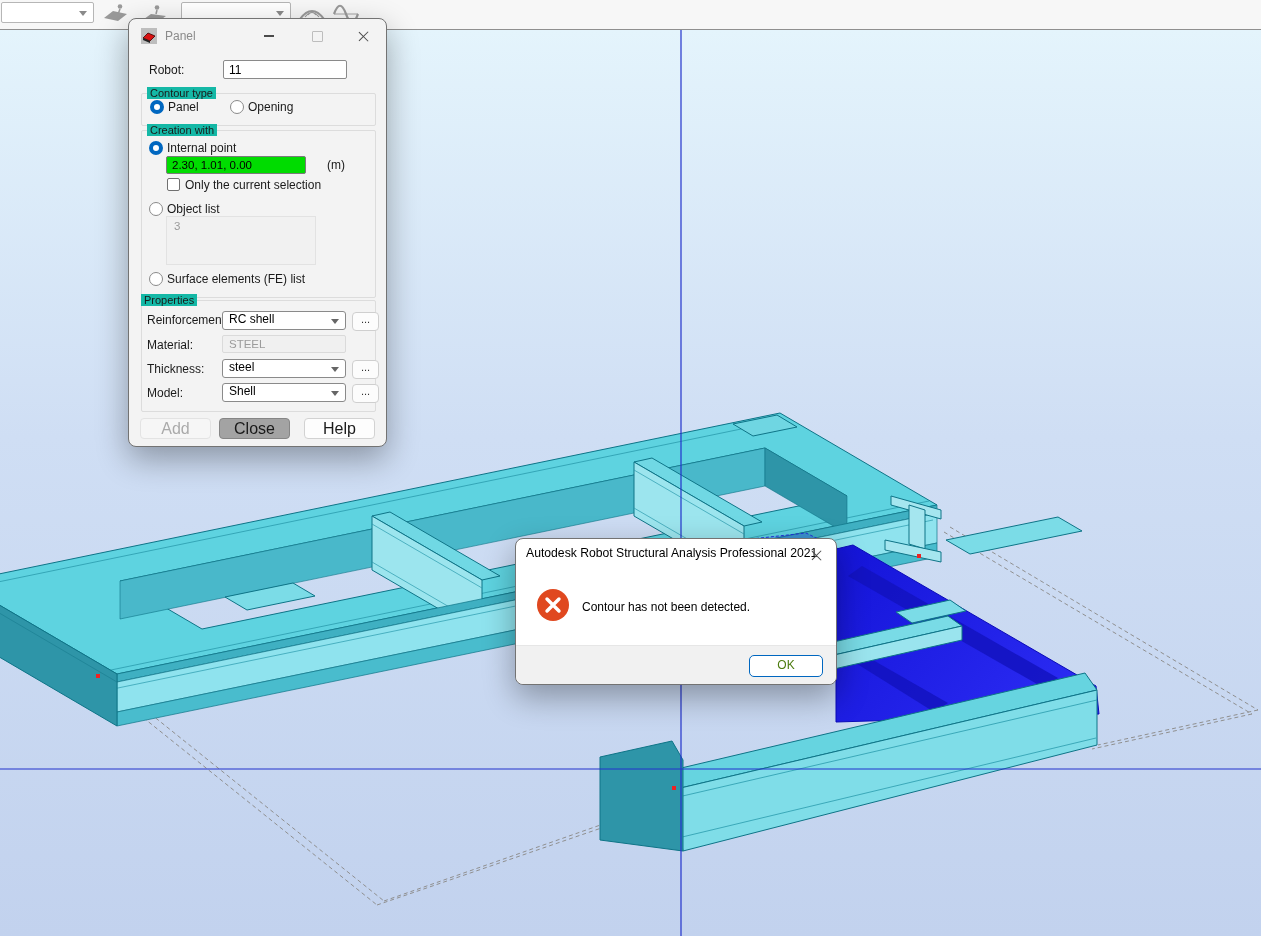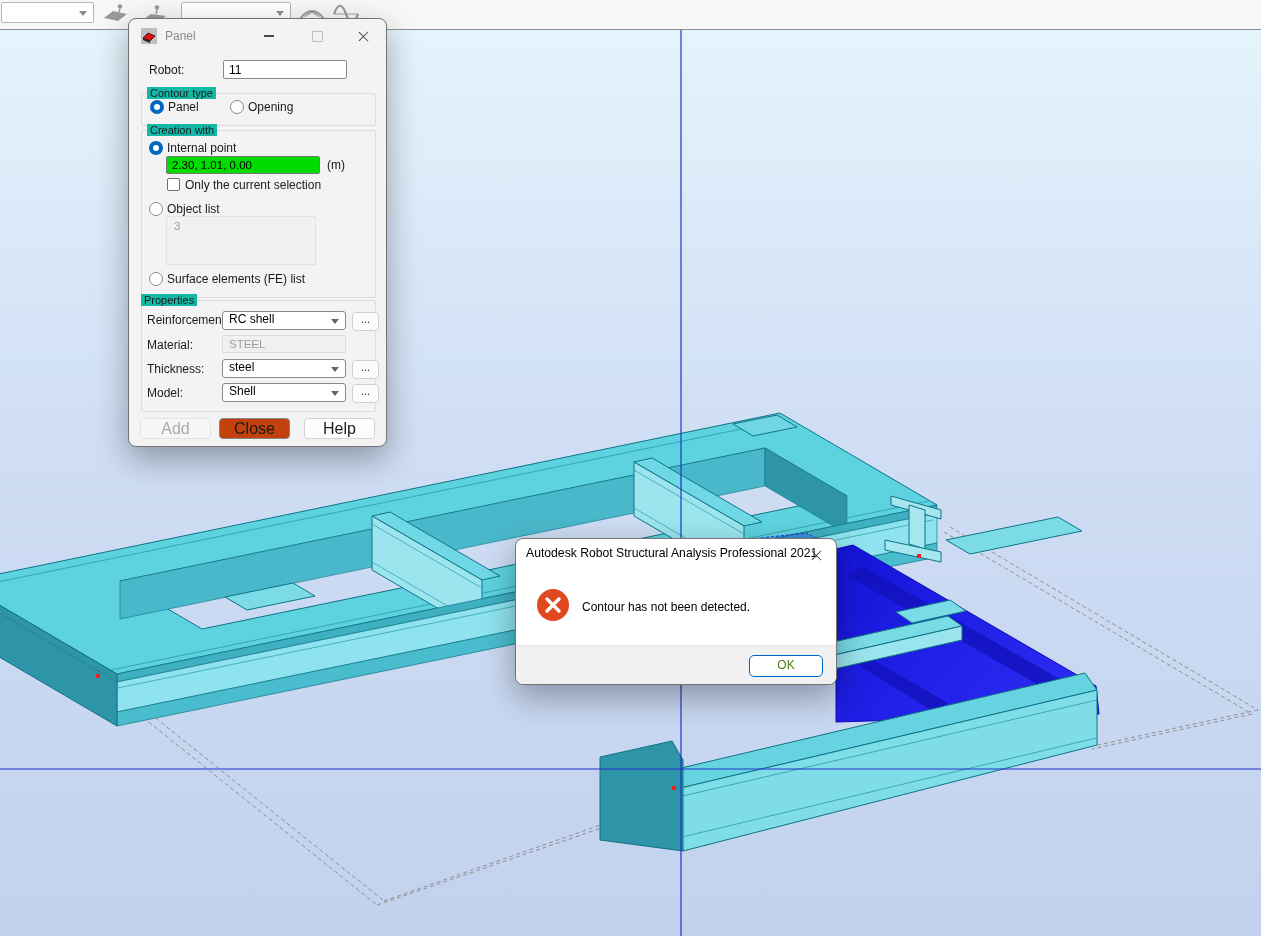--- a/index.html
+++ b/index.html
@@ -34,21 +34,21 @@
          border-radius:3px;box-sizing:border-box;padding:0 16px 0 6px;color:#000}
   .select::after{content:"";position:absolute;right:6px;top:7px;border-left:4px solid transparent;
          border-right:4px solid transparent;border-top:5px solid #666}
   .dots{position:absolute;width:25px;height:17px;border:1px solid #cfcfcf;background:#fcfcfc;
          border-radius:4px;font-size:11px;text-align:center;line-height:12px;color:#333}
   .grp{position:absolute;border:1px solid #dcdcdc;border-radius:2px}
   .grp-label{position:absolute;font-size:11px;background:#14b8a6;padding:0 3px;color:#1a1a1a;
          white-space:nowrap}
   .btn{position:absolute;width:71px;height:21px;background:#fdfdfd;border:1px solid #d2d2d2;
        border-radius:4px;font-size:16px;text-align:center;line-height:19px;color:#1a1a1a;box-sizing:border-box}
-  .btn.default{border-color:#868686;background:#c2410c}
+  .btn.default{border-color:#868686;background:#a3a3a3}
   .btn.disabled{color:#aaa;background:#f6f6f6;border-color:#e3e3e3}
   .objlist{position:absolute;background:#f1f1f1;border:1px solid #e2e2e2;font-size:11.5px;
        color:#9a9a9a;padding:3px 7px;box-sizing:border-box}
 
   
   #panel-dialog{left:128px;top:18px;width:257px;height:427px;z-index:20}
   .ptitle{position:absolute;left:0;top:0;right:0;height:34px}
   .ptitle-ico{position:absolute;left:12px;top:9px;width:16px;height:16px}
   .ptitle-txt{position:absolute;left:36px;top:10px;font-size:12px;color:#8b8b8b}
   .cap-btn{position:absolute;top:7px;width:26px;height:20px;display:flex;align-items:center;justify-content:center}
@@ -226,21 +226,21 @@
   <span class="grp-label" style="left:18px;top:68px">Contour type</span>
   <span class="radio sel" style="left:21px;top:81px"></span>
   <span class="lbl" style="left:39px;top:81px">Panel</span>
   <span class="radio" style="left:101px;top:81px"></span>
   <span class="lbl" style="left:119px;top:81px">Opening</span>
 
   <div class="grp" style="left:12px;top:111px;width:233px;height:166px"></div>
   <span class="grp-label" style="left:18px;top:105px">Creation with</span>
   <span class="radio sel" style="left:20px;top:122px"></span>
   <span class="lbl" style="left:38px;top:122px">Internal point</span>
-  <input class="input green-input" style="left: 37px; top: 137px; width: 154px; height: 18px;" value="2.30, 1.01, 0.00">
+  <input class="input green-input" style="left: 37px; top: 137px; width: 140px; height: 18px;" value="2.30, 1.01, 0.00">
   <span class="lbl" style="left:198px;top:139px">(m)</span>
   <span class="checkbox" style="left:38px;top:159px"></span>
   <span class="lbl" style="left:56px;top:159px">Only the current selection</span>
   <span class="radio" style="left:20px;top:183px"></span>
   <span class="lbl" style="left:38px;top:183px">Object list</span>
   <div class="objlist" style="left:37px;top:197px;width:150px;height:49px">3</div>
   <span class="radio" style="left:20px;top:253px"></span>
   <span class="lbl" style="left:38px;top:253px">Surface elements (FE) list</span>
 
   <div class="grp" style="left:12px;top:281px;width:233px;height:110px"></div>

